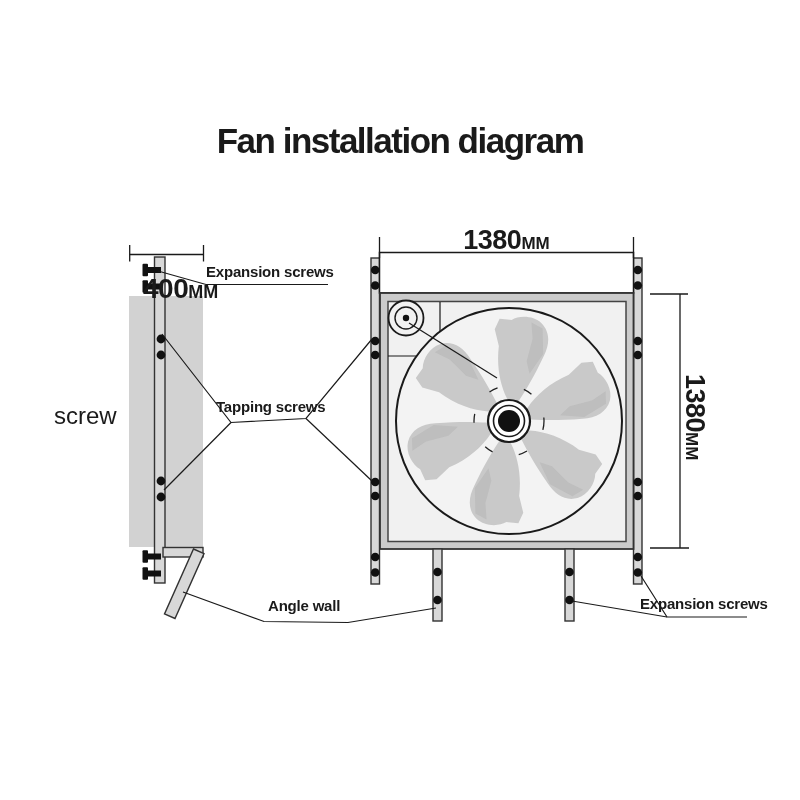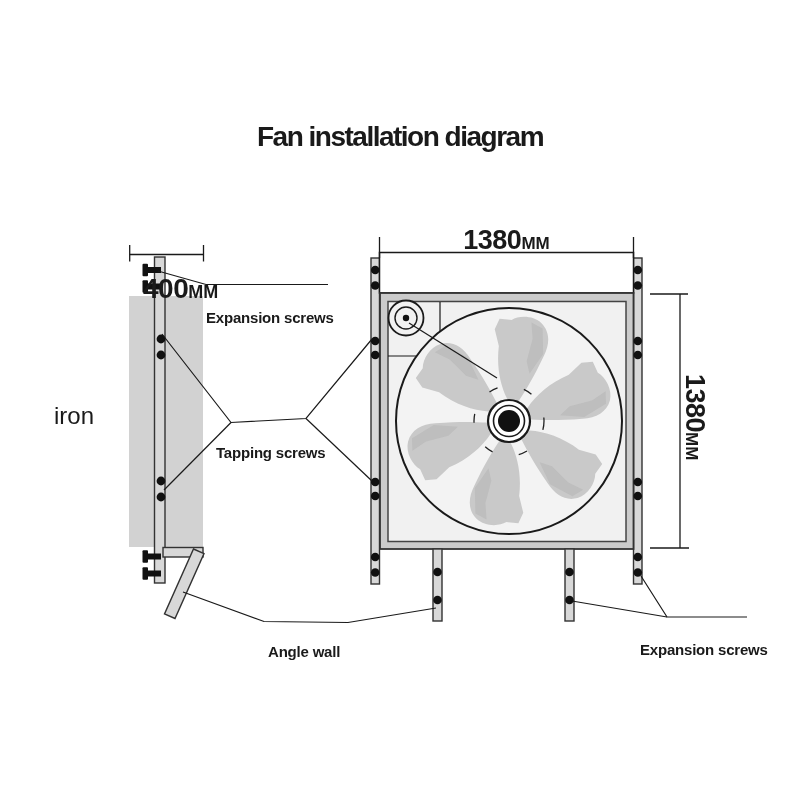--- a/index.html
+++ b/index.html
@@ -5,34 +5,34 @@
   :root{
     --background:#ffffff; --line:#1a1a1a; --wall-fill:#d2d2d2; --metal-fill:#d8d8d8;
     --frame-fill:#cbcbcb; --panel-fill:#f1f1f1; --blade-fill:#c9c9c9; --blade-shade:#b9b9b9;
     --screw-fill:#111111;
   }
   html,body{margin:0;padding:0;background:#fff;}
   #stage{position:relative;width:800px;height:800px;background:var(--background);
          font-family:"Liberation Sans", sans-serif;overflow:hidden;}
   #stage svg{position:absolute;left:0;top:0;}
   .txt{position:absolute;color:var(--line);white-space:nowrap;}
-  .title{top:121px;left:0;width:100%;text-align:center;font-size:28px;font-weight:bold;
+  .title{top:121px;left:0;width:100%;text-align:center;font-size:35px;font-weight:bold;
          letter-spacing:-1.5px;}
   .dim{font-weight:bold;letter-spacing:-0.5px;}
   .dim .val{font-size:28px;}
   .dim .unit{font-size:18px;letter-spacing:0;}
   .dim-400{left:143px;top:226px;width:75px;text-align:center;margin-top:47px;}
   .dim-1380-top{left:379px;top:225px;width:255px;text-align:center;}
   .dim-1380-top .val{font-size:27px;}
   .dim-1380-top .unit{font-size:17px;}
   .dim-1380-right{left:710px;top:374px;transform:rotate(90deg);transform-origin:0 0;}
   .dim-1380-right .val{font-size:27px;}
   .dim-1380-right .unit{font-size:17px;}
   .wall-label{left:54px;top:402px;font-size:24px;}
-  .callout{font-size:15px;font-weight:bold;letter-spacing:-0.2px;margin-top:46px;}
+  .callout{font-size:15px;font-weight:bold;letter-spacing:-0.2px;}
   .co-exp-top{left:206px;top:263px;}
   .co-tapping{left:216px;top:398px;}
   .co-angle{left:268px;top:597px;}
   .co-exp-bottom{left:640px;top:595px;}
   
   .wall{fill:var(--wall-fill);stroke:none;}
   .metal{fill:var(--metal-fill);stroke:#333;stroke-width:1.4;}
   .whitebox{fill:#ffffff;stroke:var(--line);stroke-width:1.5;}
   .frame{fill:var(--frame-fill);stroke:#333;stroke-width:1.8;}
   .panel{fill:var(--panel-fill);stroke:#444;stroke-width:1.5;}
@@ -193,20 +193,20 @@
   </svg>
 
   <div class="txt title">Fan installation diagram</div>
 
   <div class="txt dim dim-400"><span class="val">400</span><span class="unit">MM</span></div>
 
   <div class="txt dim dim-1380-top"><span class="val">1380</span><span class="unit">MM</span></div>
 
   <div class="txt dim dim-1380-right"><span class="val">1380</span><span class="unit">MM</span></div>
 
-  <div class="txt wall-label">iron</div>
+  <div class="txt wall-label">screw</div>
 
   <div class="txt callout co-exp-top">Expansion screws</div>
   <div class="txt callout co-tapping">Tapping screws</div>
   <div class="txt callout co-angle">Angle wall</div>
   <div class="txt callout co-exp-bottom">Expansion screws</div>
 
 </div>
 
 </body></html>

